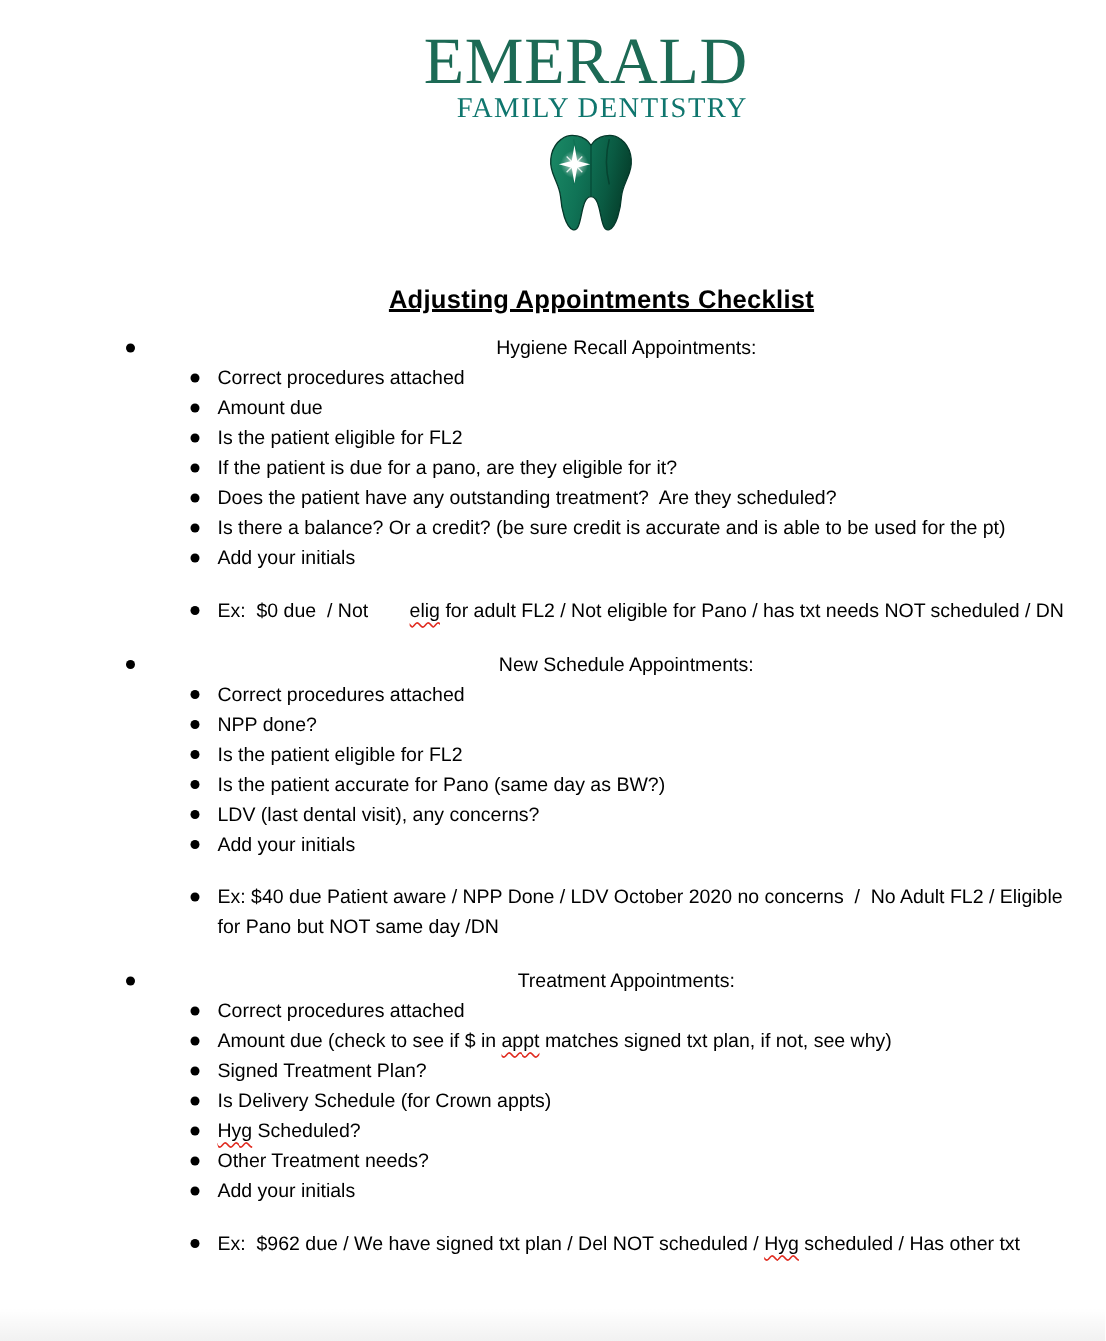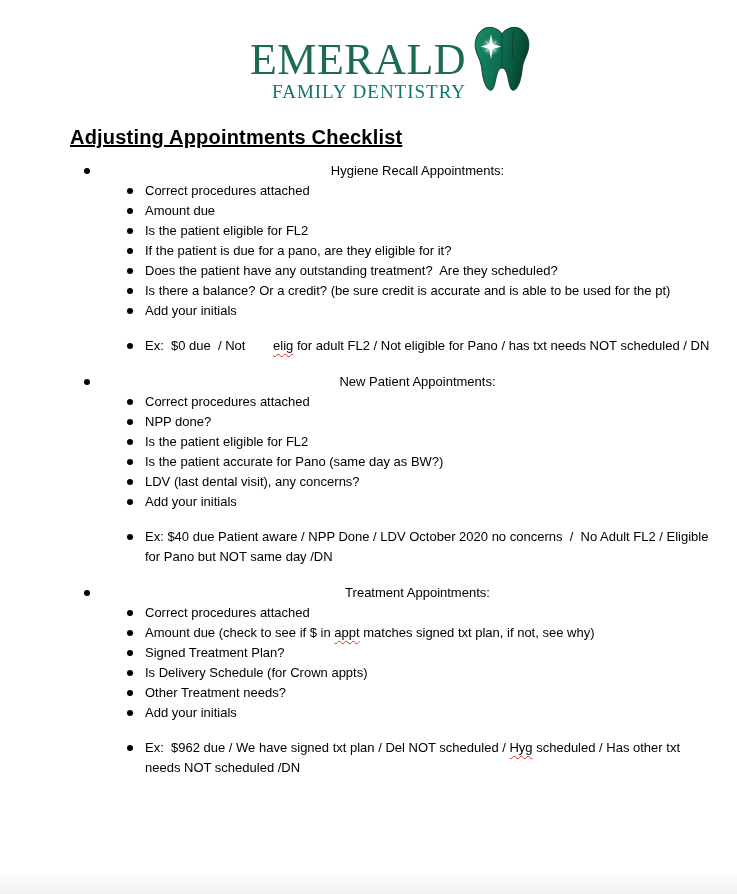--- a/index.html
+++ b/index.html
@@ -2,29 +2,29 @@
 <html><head>
 <meta charset="utf-8">
 <style>
   html,body{margin:0;padding:0;background:#ffffff;}
   .page{
     position:relative;width:737px;height:894px;background:#ffffff;overflow:hidden;
     font-family:"Liberation Sans",sans-serif;color:#000;
   }
   
   .logo{display:flex;justify-content:center;padding-top:20px;}
-  .logo-inner{display:flex;align-items:flex-end;position:relative;left:22px;}
+  .logo-inner{display:flex;align-items:center;position:relative;left:22px;flex-direction:column;}
   .brand-text{display:flex;flex-direction:column;align-items:flex-end;font-family:"Liberation Serif",serif;}
   .brand-name{font-size:44px;line-height:42px;letter-spacing:0.5px;font-weight:500;}
   .brand-subtitle{font-size:19px;line-height:20px;letter-spacing:1px;margin-top:1px;font-weight:500;}
   .tooth-wrap{margin-left:7px;margin-top:3px;}
   
   .title{
-    width:662px;margin:24px 0 0 70px;
-    font-size:20px;font-weight:700;letter-spacing:0.2px;
+    width:662px;margin:24px 0 0 70px;text-align:center;
+    font-size:17px;font-weight:700;letter-spacing:0.2px;
     text-decoration:underline;text-decoration-thickness:1.5px;
   }
   
   .doc{width:662px;margin:10px 0 0 70px;font-size:13px;}
   .section{margin-top:16px;}
   .section:first-child{margin-top:12px;}
   .row{position:relative;line-height:20px;white-space:pre;}
   .row.l1{padding-left:33px;text-align:center;}
   .row.l2{padding-left:75px;}
   .bullet{position:absolute;top:7px;width:6px;height:6px;border-radius:50%;background:#000;}
@@ -89,41 +89,41 @@
         <div class="row l2"><span class="bullet"></span><span>Is the patient eligible for FL2</span></div>
         <div class="row l2"><span class="bullet"></span><span>If the patient is due for a pano, are they eligible for it?</span></div>
         <div class="row l2"><span class="bullet"></span><span>Does the patient have any outstanding treatment?  Are they scheduled?</span></div>
         <div class="row l2"><span class="bullet"></span><span>Is there a balance? Or a credit? (be sure credit is accurate and is able to be used for the pt)</span></div>
         <div class="row l2"><span class="bullet"></span><span>Add your initials</span></div>
         <div class="example">
           <div class="row l2"><span class="bullet"></span><span>Ex:  $0 due  / Not </span><span class="sq" style="text-decoration-color: rgb(224, 43, 32); margin-left: 24px;">elig</span><span> for adult FL2 / Not eligible for Pano / has txt needs NOT scheduled / DN</span></div>
         </div>
       </section>
       <section class="section">
-        <div class="row l1"><span class="bullet"></span><span>New Patient Appointments:</span></div>
+        <div class="row l1"><span class="bullet"></span><span>New Schedule Appointments:</span></div>
         <div class="row l2"><span class="bullet"></span><span>Correct procedures attached</span></div>
         <div class="row l2"><span class="bullet"></span><span>NPP done?</span></div>
         <div class="row l2"><span class="bullet"></span><span>Is the patient eligible for FL2</span></div>
         <div class="row l2"><span class="bullet"></span><span>Is the patient accurate for Pano (same day as BW?)</span></div>
         <div class="row l2"><span class="bullet"></span><span>LDV (last dental visit), any concerns?</span></div>
         <div class="row l2"><span class="bullet"></span><span>Add your initials</span></div>
         <div class="example">
           <div class="row l2"><span class="bullet"></span><span>Ex: $40 due Patient aware / NPP Done / LDV October 2020 no concerns  /  No Adult FL2 / Eligible</span></div>
           <div class="row l2 cont"><span>for Pano but NOT same day /DN</span></div>
         </div>
       </section>
       <section class="section">
         <div class="row l1"><span class="bullet"></span><span>Treatment Appointments:</span></div>
         <div class="row l2"><span class="bullet"></span><span>Correct procedures attached</span></div>
         <div class="row l2"><span class="bullet"></span><span>Amount due (check to see if $ in </span><span class="sq" style="text-decoration-color: rgb(224, 43, 32);">appt</span><span> matches signed txt plan, if not, see why)</span></div>
         <div class="row l2"><span class="bullet"></span><span>Signed Treatment Plan?</span></div>
         <div class="row l2"><span class="bullet"></span><span>Is Delivery Schedule (for Crown appts)</span></div>
+        <div class="row l2"><span class="bullet"></span><span class="sq" style="text-decoration-color: rgb(224, 43, 32);">Hyg</span><span> Scheduled?</span></div>
         <div class="row l2"><span class="bullet"></span><span>Other Treatment needs?</span></div>
         <div class="row l2"><span class="bullet"></span><span>Add your initials</span></div>
         <div class="example">
           <div class="row l2"><span class="bullet"></span><span>Ex:  $962 due / We have signed txt plan / Del NOT scheduled / </span><span class="sq" style="text-decoration-color: rgb(224, 43, 32);">Hyg</span><span> scheduled / Has other txt</span></div>
-          <div class="row l2 cont"><span>needs NOT scheduled /DN</span></div>
         </div>
       </section>
     </main>
 
   <div class="page-bottom-shade"></div>
 </div>
 
 </body></html>

